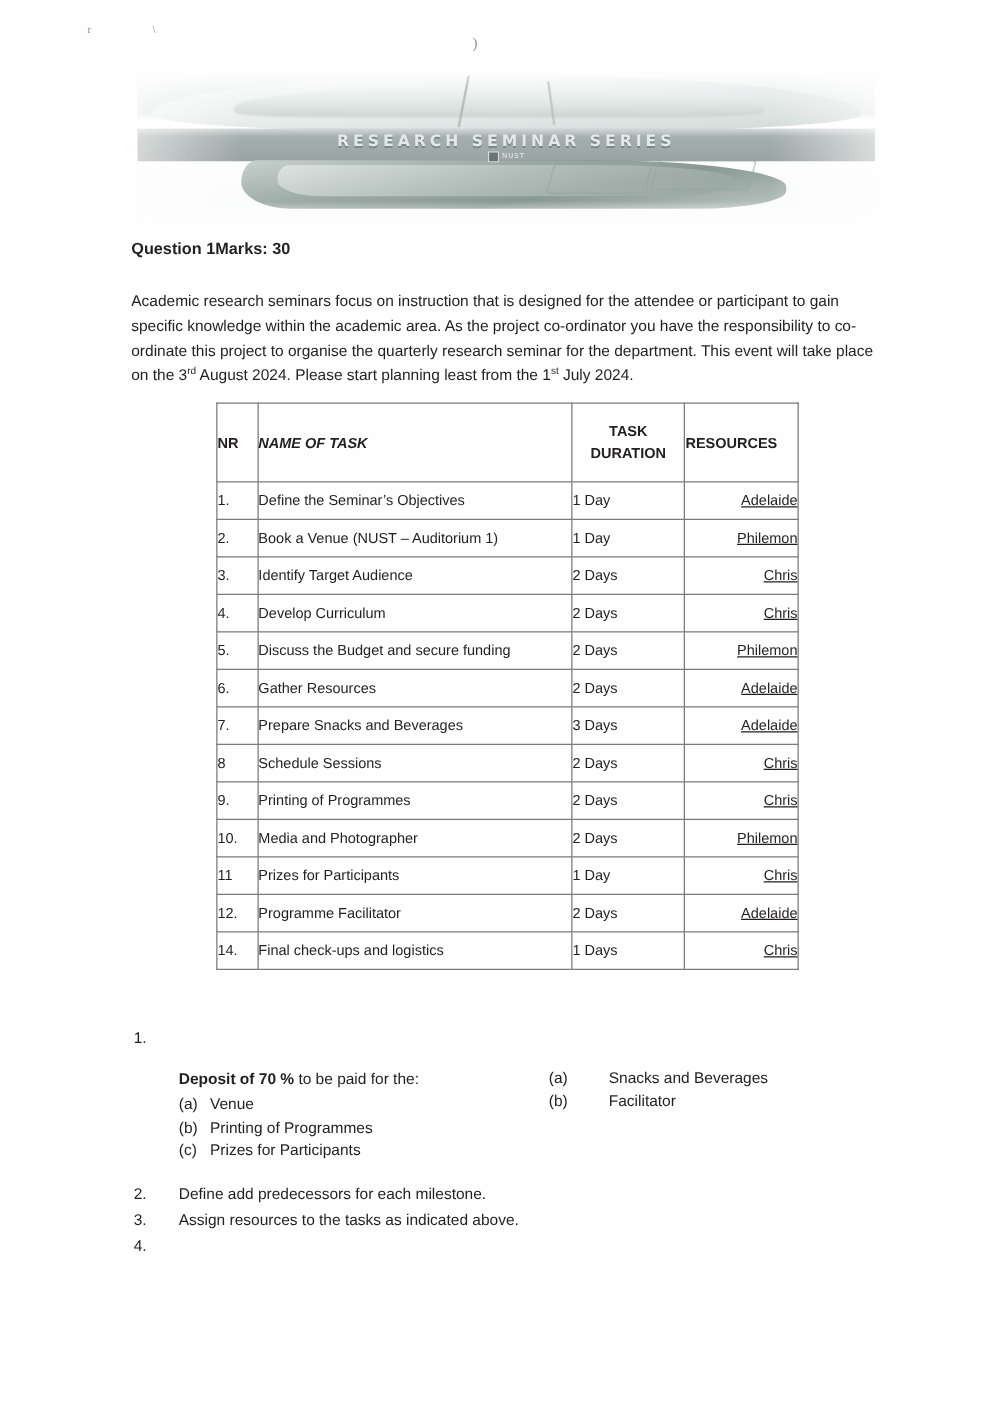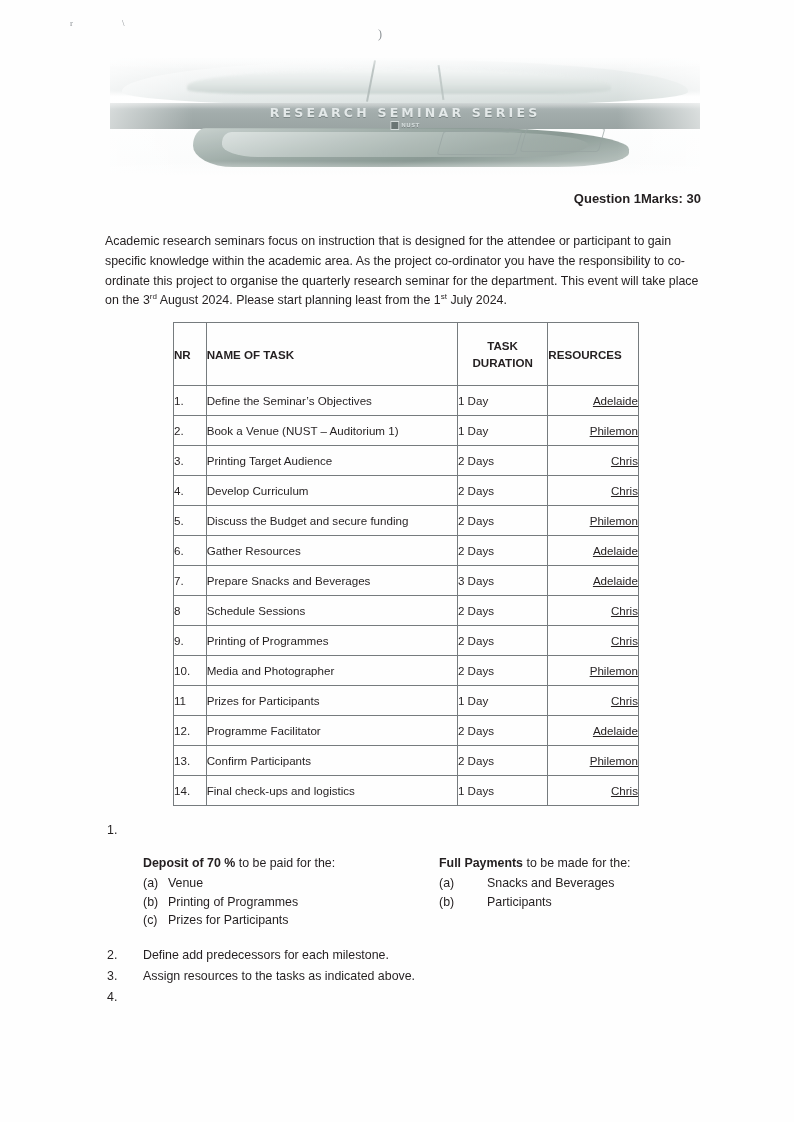--- a/index.html
+++ b/index.html
@@ -209,21 +209,21 @@
                 rgba(255,255,255,0) 88%, rgba(255,255,255,0.75) 100%);
   }
 
   
   .qhead {
     position: absolute;
     left: 105px;
     top: 191px;
     width: 596px;
     display: flex;
-    justify-content: flex-end;
+    justify-content: flex-start;
     font-size: 13px;
     font-weight: 700;
   }
 
   
   .intro {
     position: absolute;
     left: 105px;
     top: 220px;
     width: 598px;
@@ -255,21 +255,21 @@
     padding: 0;
     vertical-align: middle;
     color: #231f20;
   }
   table.tasks thead th {
     font-weight: 700;
     height: 62px;
     font-size: 11.6px;
   }
   .th-nr     { width: 32px;  text-align: left;   padding-left: 7px; vertical-align: top; padding-top: 8px; }
-  .th-name   { width: 254px; text-align: left;   padding-left: 8px; vertical-align: top; padding-top: 8px; }
+  .th-name   { width: 254px; text-align: left;   padding-left: 8px; vertical-align: top; padding-top: 8px; font-style: italic; }
   .th-dur    { width: 90px;  text-align: center; vertical-align: top; padding-top: 8px; line-height: 17px; margin-left: 27px;}
   .th-res    { width: 90px;  text-align: left;   padding-left: 7px; vertical-align: top; padding-top: 8px; }
   table.tasks tbody td { height: 29px; }
   .td-nr   { text-align: left; padding-left: 7px; }
   .td-name { text-align: left; padding-left: 11px; }
   .td-dur  { text-align: left; padding-left: 8px; }
   .td-res  { text-align: right; padding-left: 8px; text-decoration: underline; }
 
   
   .num-list {
@@ -364,21 +364,21 @@
             <td class="td-res">Adelaide</td>
           </tr>
           <tr>
             <td class="td-nr">2.</td>
             <td class="td-name">Book a Venue (NUST – Auditorium 1)</td>
             <td class="td-dur">1 Day</td>
             <td class="td-res">Philemon</td>
           </tr>
           <tr>
             <td class="td-nr">3.</td>
-            <td class="td-name">Printing Target Audience</td>
+            <td class="td-name">Identify Target Audience</td>
             <td class="td-dur">2 Days</td>
             <td class="td-res">Chris</td>
           </tr>
           <tr>
             <td class="td-nr">4.</td>
             <td class="td-name">Develop Curriculum</td>
             <td class="td-dur">2 Days</td>
             <td class="td-res">Chris</td>
           </tr>
           <tr>
@@ -421,26 +421,20 @@
             <td class="td-nr">11</td>
             <td class="td-name">Prizes for Participants</td>
             <td class="td-dur">1 Day</td>
             <td class="td-res">Chris</td>
           </tr>
           <tr>
             <td class="td-nr">12.</td>
             <td class="td-name">Programme Facilitator</td>
             <td class="td-dur">2 Days</td>
             <td class="td-res">Adelaide</td>
-          </tr>
-          <tr>
-            <td class="td-nr">13.</td>
-            <td class="td-name">Confirm Participants</td>
-            <td class="td-dur">2 Days</td>
-            <td class="td-res">Philemon</td>
           </tr>
           <tr>
             <td class="td-nr">14.</td>
             <td class="td-name">Final check-ups and logistics</td>
             <td class="td-dur">1 Days</td>
             <td class="td-res">Chris</td>
           </tr>
         </tbody>
     </table>
   </div>
@@ -466,29 +460,28 @@
               <span>Printing of Programmes</span>
             </div>
             <div class="ms-item">
               <span class="ms-mark-l">(c)</span>
               <span>Prizes for Participants</span>
             </div>
           </div>
       </div>
 
       <div class="ms-col-right">
-        <div class="ms-title"><b>Full Payments</b><span> to be made for the:</span></div>
         <div id="fullpay-items">
             <div class="ms-item">
               <span class="ms-mark-r">(a)</span>
               <span>Snacks and Beverages</span>
             </div>
             <div class="ms-item">
               <span class="ms-mark-r">(b)</span>
-              <span>Participants</span>
+              <span>Facilitator</span>
             </div>
           </div>
       </div>
 
     </div>
   </div>
 
   <div class="num-list" style="top:945px;">
     <div class="num-row" style="margin-bottom:1px;">
       <span class="num-marker">2.</span>

